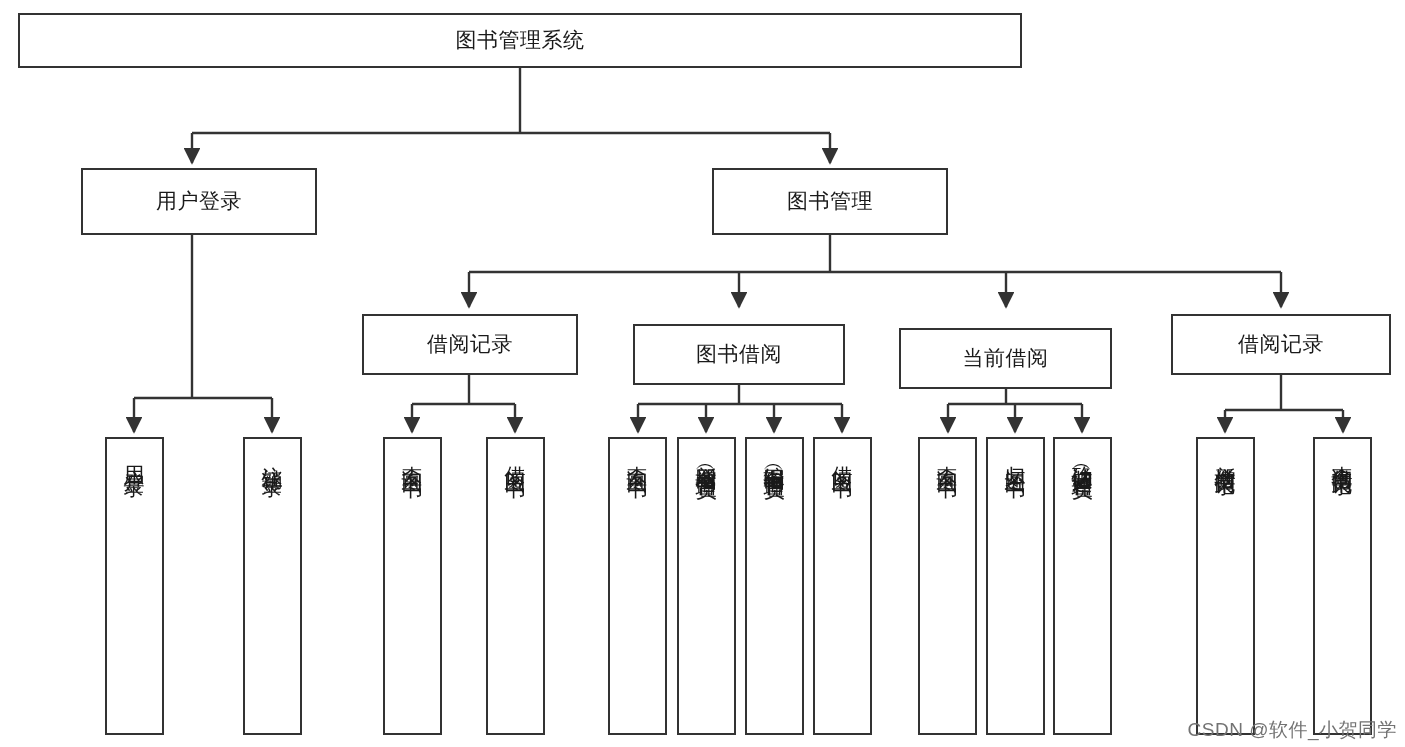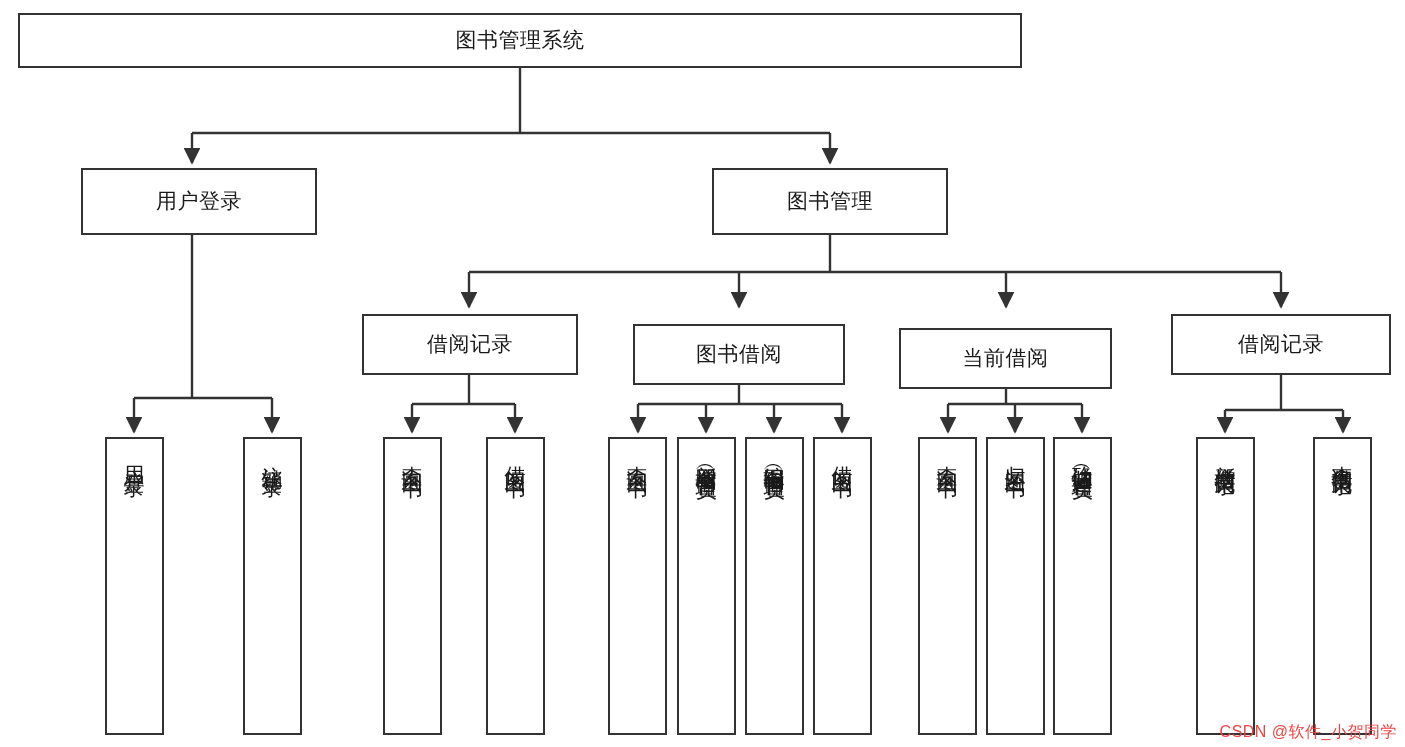--- a/index.html
+++ b/index.html
@@ -68,22 +68,22 @@
     left: 0;
     top: 0;
     width: 1405px;
     height: 747px;
     pointer-events: none;
   }
   .watermark {
     position: absolute;
     right: 8px;
     bottom: 4px;
-    font-size: 16px;
-    color: #ef4444;
+    font-size: 19px;
+    color: #737373;
     letter-spacing: 0.5px;
     white-space: nowrap;
   }
 </style>
 </head>
 <body>
 
 <div id="canvas">
 
   <svg class="edges" viewBox="0 0 1405 747" xmlns="http://www.w3.org/2000/svg">

